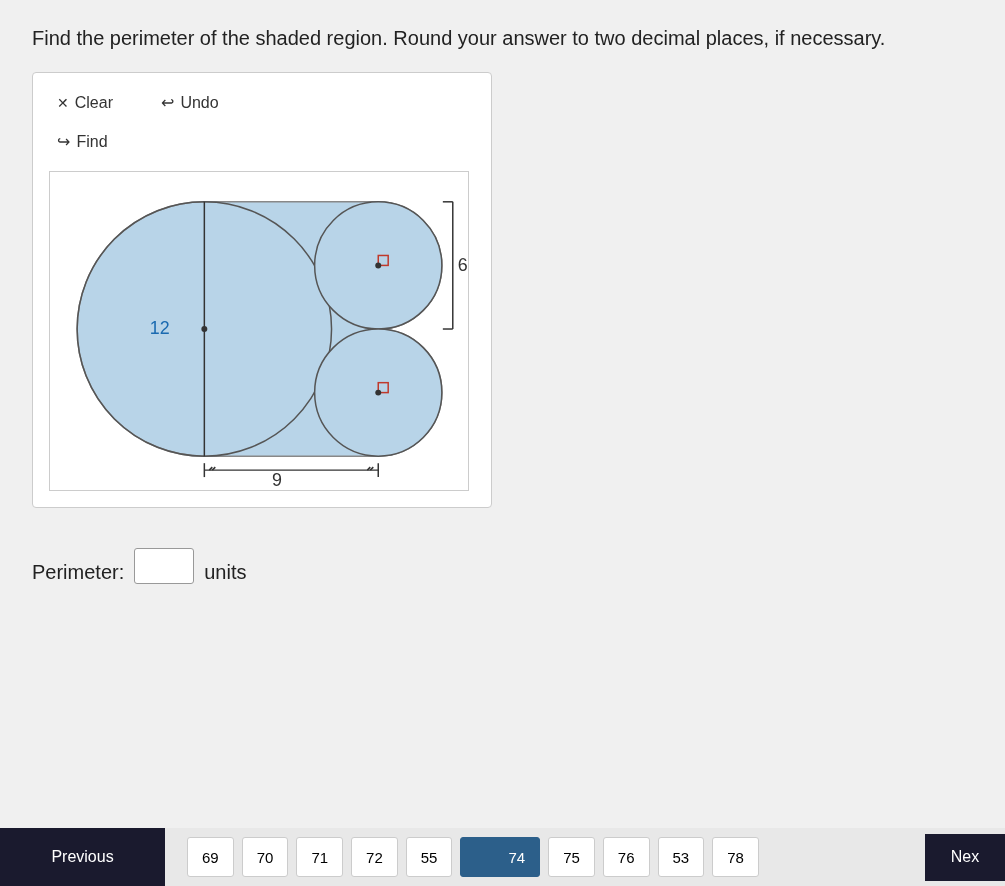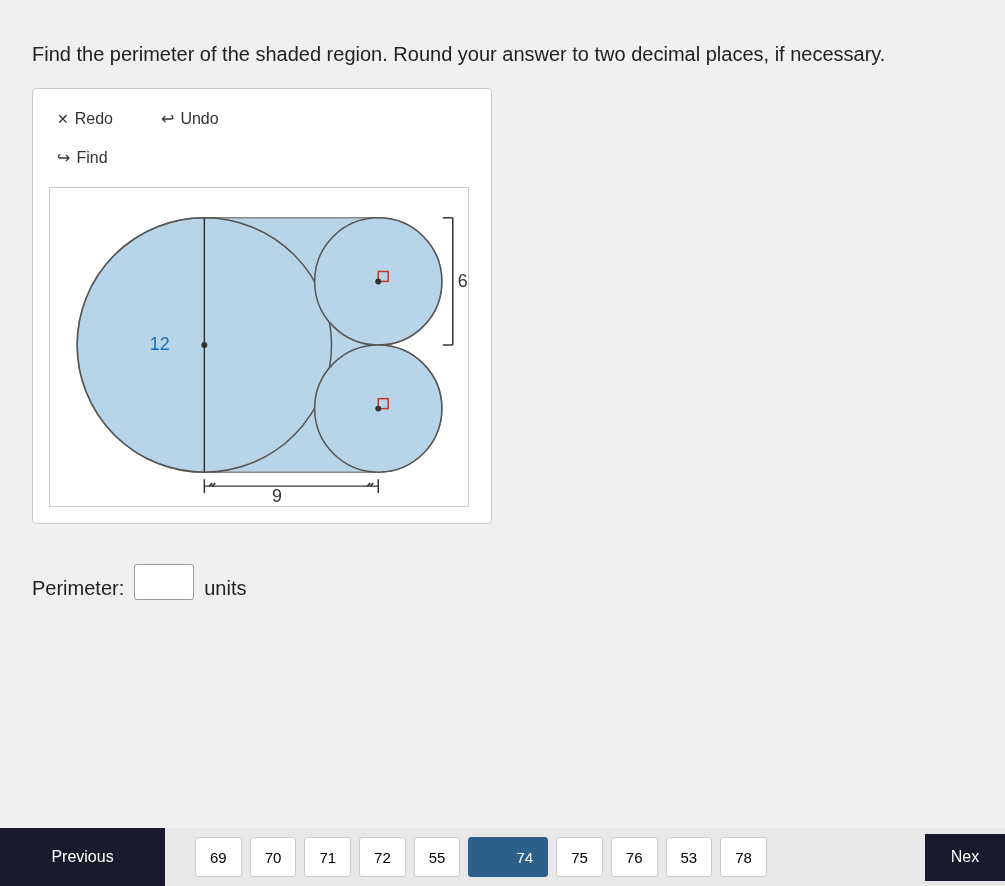--- a/index.html
+++ b/index.html
@@ -6,21 +6,21 @@
     body {
       font-family: Arial, sans-serif;
       background: #e8e8e8;
       width: 1005px;
       height: 886px;
       overflow: hidden;
       position: relative;
     }
     .main-content {
       background: #f0f0f0;
-      padding: 40px 32px;
+      padding: 24px 32px;
       min-height: 840px;
     }
     .question-text {
       font-size: 20px;
       color: #222;
       margin-bottom: 20px;
       line-height: 1.4;
     }
     .answer-box {
       background: white;
@@ -79,21 +79,21 @@
     }
     .bottom-bar {
       position: absolute;
       bottom: 0;
       left: 0;
       width: 1005px;
       height: 58px;
       background: #e8e8e8;
       display: flex;
       align-items: center;
-      gap: 16px;
+      gap: 8px;
       padding: 0;
     }
     .prev-btn {
       background: #1a1a2e;
       color: white;
       border: none;
       padding: 0 24px;
       height: 58px;
       font-size: 16px;
       cursor: pointer;
@@ -138,21 +138,21 @@
 </head>
 <body>
 
 <div class="main-content">
   <div class="question-text">Find the perimeter of the shaded region. Round your answer to two decimal places, if necessary.</div>
 
   <div class="answer-box">
     <div class="toolbar">
       <button class="toolbar-btn">
         <span style="font-size:14px;">✕</span>
-        <span>Redo</span>
+        <span>Clear</span>
       </button>
       <button class="toolbar-btn">
         <span>↩</span>
         <span>Undo</span>
       </button>
     </div>
     <div class="toolbar-row2">
       <button class="toolbar-btn">
         <span>↪</span>
         <span>Find</span>

